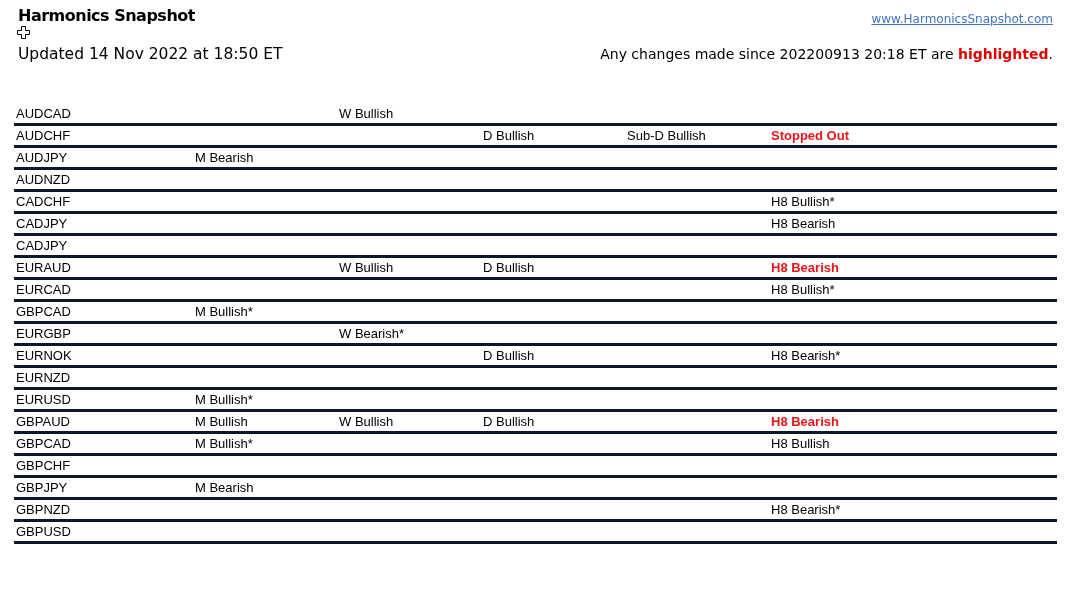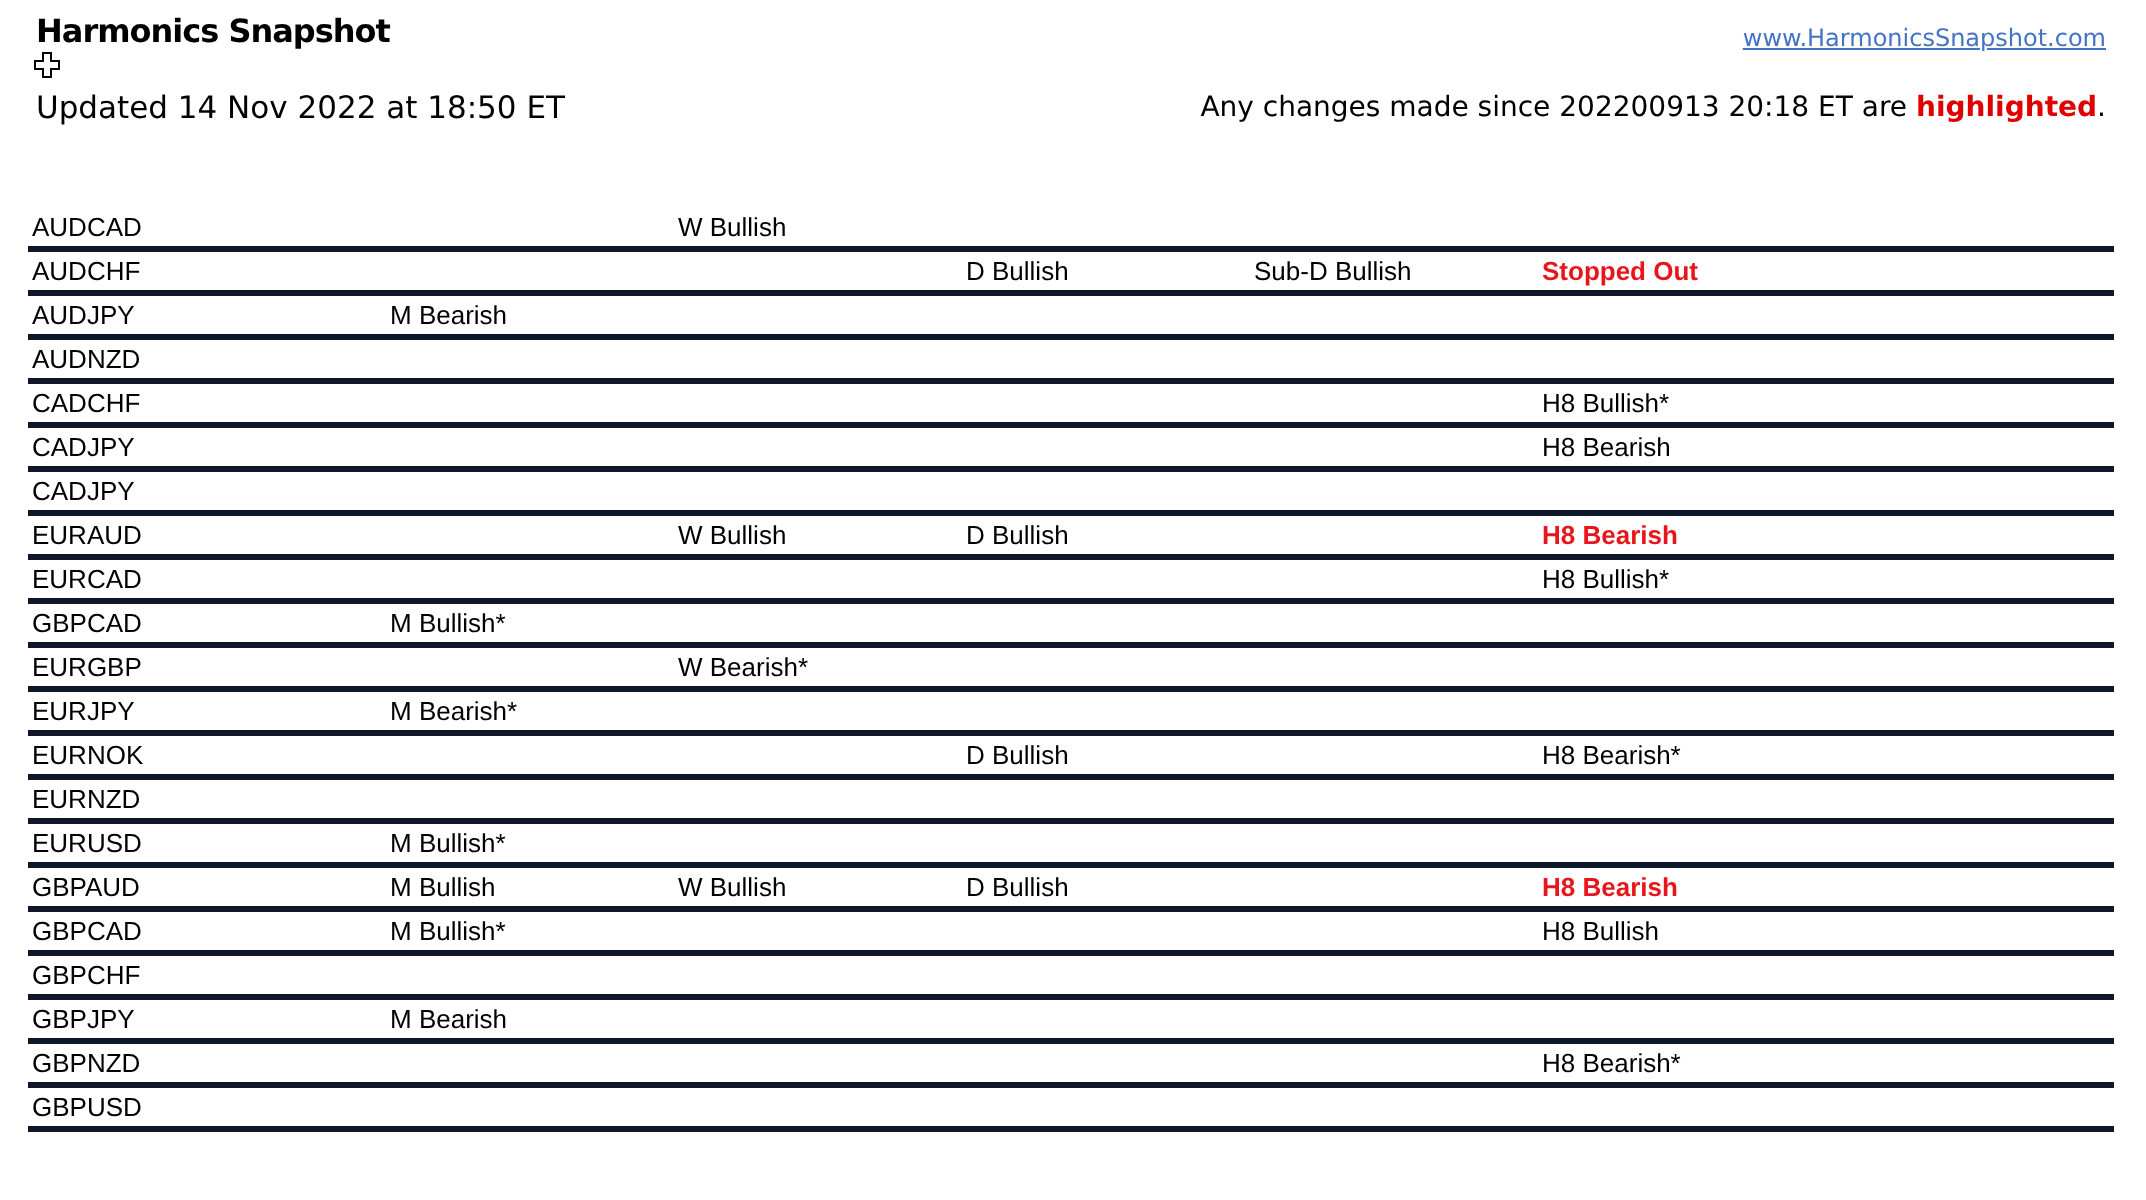--- a/index.html
+++ b/index.html
@@ -125,29 +125,20 @@
       <div class="row">
         <span class="c0">EURGBP</span>
         <span class="c1"></span>
         <span class="c2">W Bearish*</span>
         <span class="c3"></span>
         <span class="c4"></span>
         <span class="c5"></span>
         <span class="c6"></span>
       </div>
       <div class="row">
-        <span class="c0">EURJPY</span>
-        <span class="c1">M Bearish*</span>
-        <span class="c2"></span>
-        <span class="c3"></span>
-        <span class="c4"></span>
-        <span class="c5"></span>
-        <span class="c6"></span>
-      </div>
-      <div class="row">
         <span class="c0">EURNOK</span>
         <span class="c1"></span>
         <span class="c2"></span>
         <span class="c3">D Bullish</span>
         <span class="c4"></span>
         <span class="c5">H8 Bearish*</span>
         <span class="c6"></span>
       </div>
       <div class="row">
         <span class="c0">EURNZD</span>

